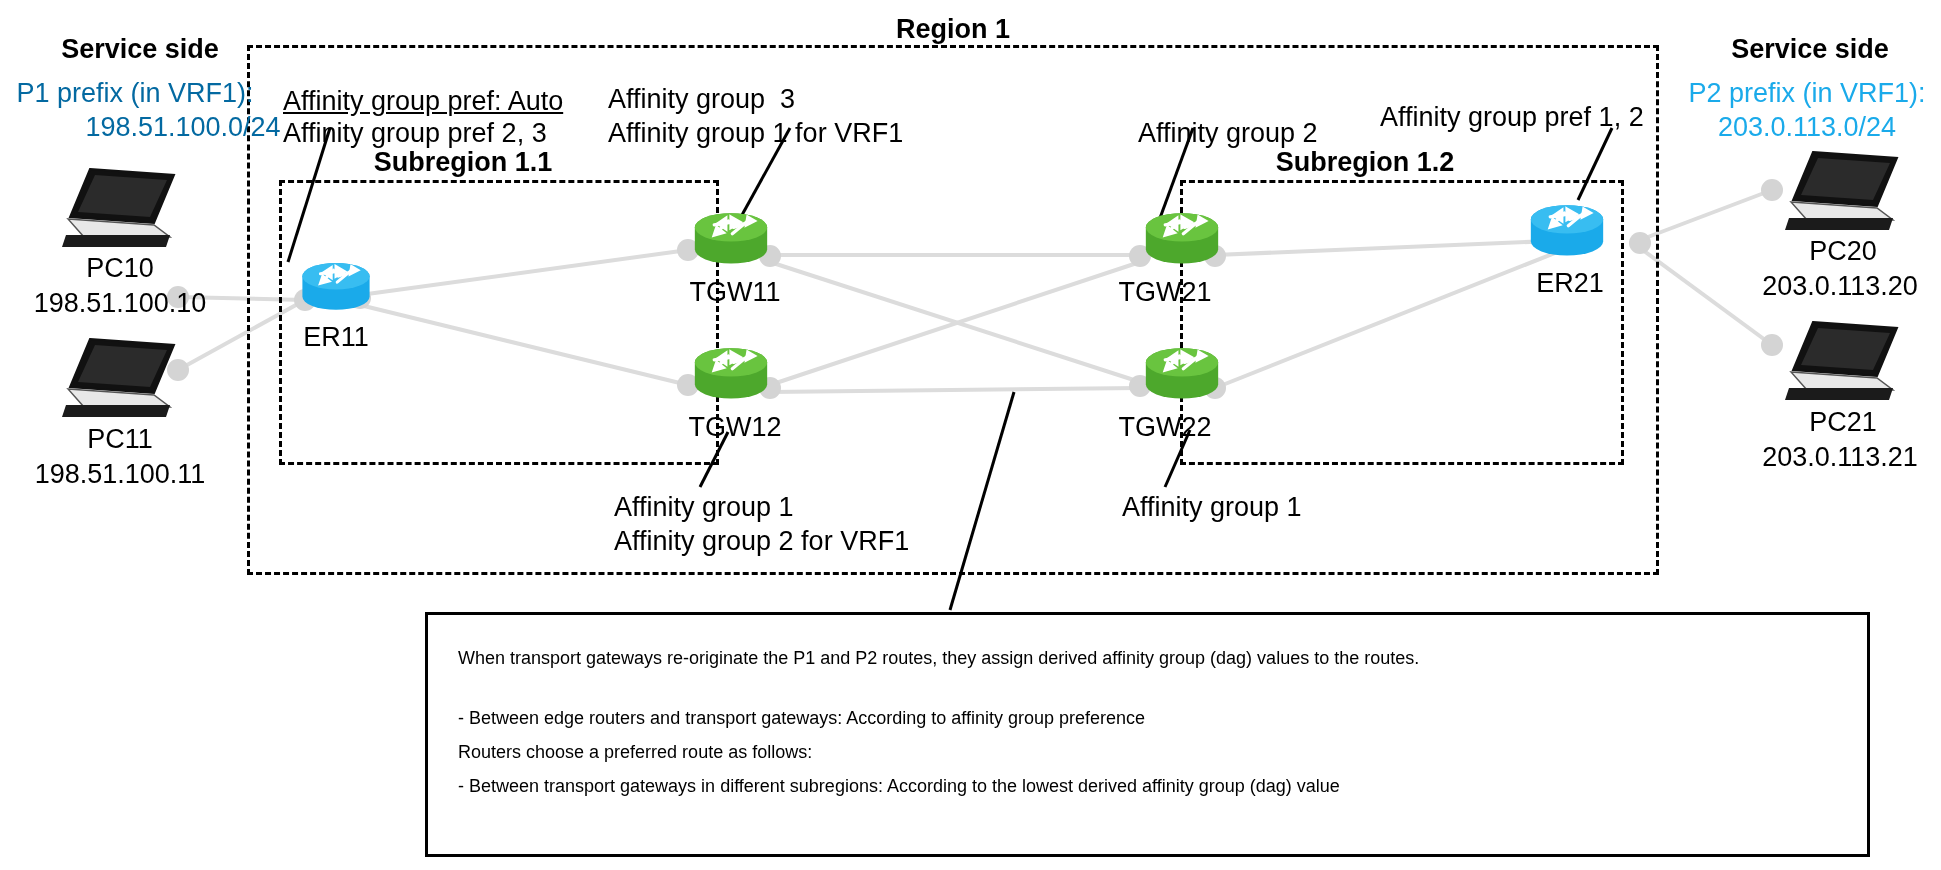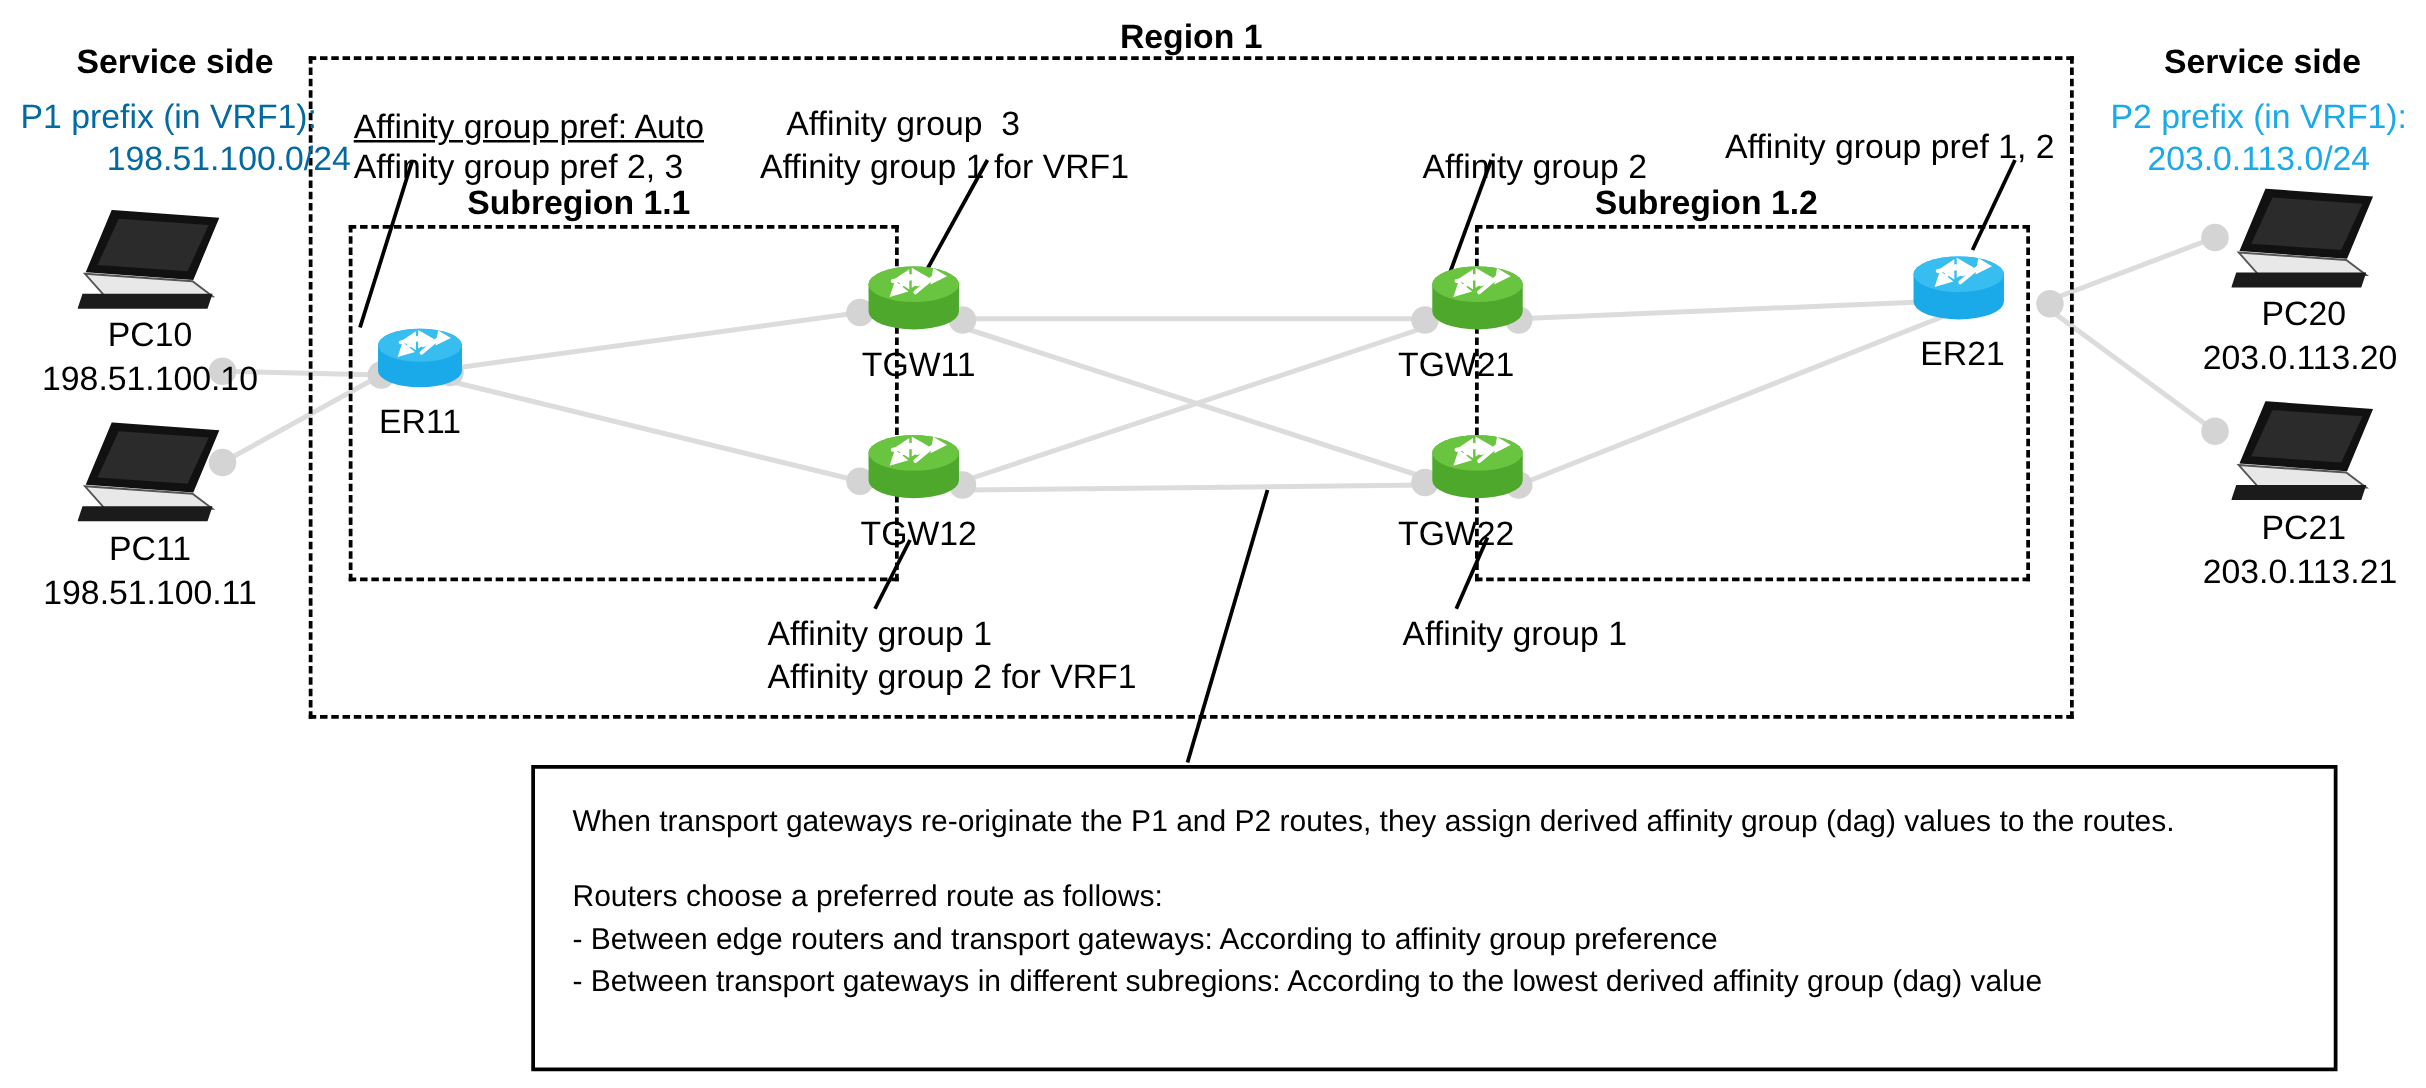--- a/index.html
+++ b/index.html
@@ -42,21 +42,21 @@
   
   .notebox {
     position: absolute;
     border: 3px solid #000;
     box-sizing: border-box;
     background: #fff;
     padding: 26px 30px;
   }
   .notebox p {
     margin: 0;
-    font-size: 24px;
+    font-size: 18px;
     line-height: 34px;
     white-space: pre-wrap;
   }
   .notebox .spacer { height: 26px; }
 
   
   svg.layer {
     position: absolute;
     left: 0; top: 0;
     width: 1941px;
@@ -143,21 +143,21 @@
   <div class="lbl lbl-green lbl-center" style="left:0px; top:76px; width:270px;">P1 prefix (in VRF1):</div>
   <div class="lbl lbl-green lbl-center" style="left:0px; top:110px; width:270px;padding-left:48px;">198.51.100.0/24</div>
 
   <div class="lbl lbl-bold lbl-center" style="left:1680px; top:32px; width:260px;">Service side</div>
   <div class="lbl lbl-blue lbl-center" style="left:1672px; top:76px; width:270px;">P2 prefix (in VRF1):</div>
   <div class="lbl lbl-blue lbl-center" style="left:1672px; top:110px; width:270px;">203.0.113.0/24</div>
 
   <div class="lbl" style="left:283px; top:84px;text-decoration:underline;">Affinity group pref: Auto</div>
   <div class="lbl" style="left:283px; top:116px;">Affinity group pref 2, 3</div>
 
-  <div class="lbl" style="left:608px; top:82px;margin-left:21px;">Affinity group  3</div>
+  <div class="lbl" style="left:608px; top:82px;">Affinity group  3</div>
   <div class="lbl" style="left:608px; top:116px;">Affinity group 1 for VRF1</div>
 
   <div class="lbl" style="left:614px; top:490px;">Affinity group 1</div>
   <div class="lbl" style="left:614px; top:524px;">Affinity group 2 for VRF1</div>
 
   <div class="lbl" style="left:1138px; top:116px;">Affinity group 2</div>
 
   <div class="lbl" style="left:1122px; top:490px;">Affinity group 1</div>
 
   <div class="lbl" style="left:1380px; top:100px;">Affinity group pref 1, 2</div>
@@ -310,18 +310,18 @@
         <line x1="56" y1="20" x2="38" y2="38"></line>
           <polygon points="34,42 38,30 48,38"></polygon>
       </g>
     </svg>
   </div>
   <div class="node-caption" style="left:1500px; top:268px; width:140px;">ER21</div>
 
   <div class="notebox" style="left:425px; top:612px; width:1445px; height:245px;">
     <p>When transport gateways re-originate the P1 and P2 routes, they assign derived affinity group (dag) values to the routes.</p>
     <div class="spacer"></div>
+    <p>- Between edge routers and transport gateways: According to affinity group preference</p>
     <p>Routers choose a preferred route as follows:</p>
-    <p>- Between edge routers and transport gateways: According to affinity group preference</p>
     <p>- Between transport gateways in different subregions: According to the lowest derived affinity group (dag) value</p>
   </div>
 
 </div>
 
 </body></html>

